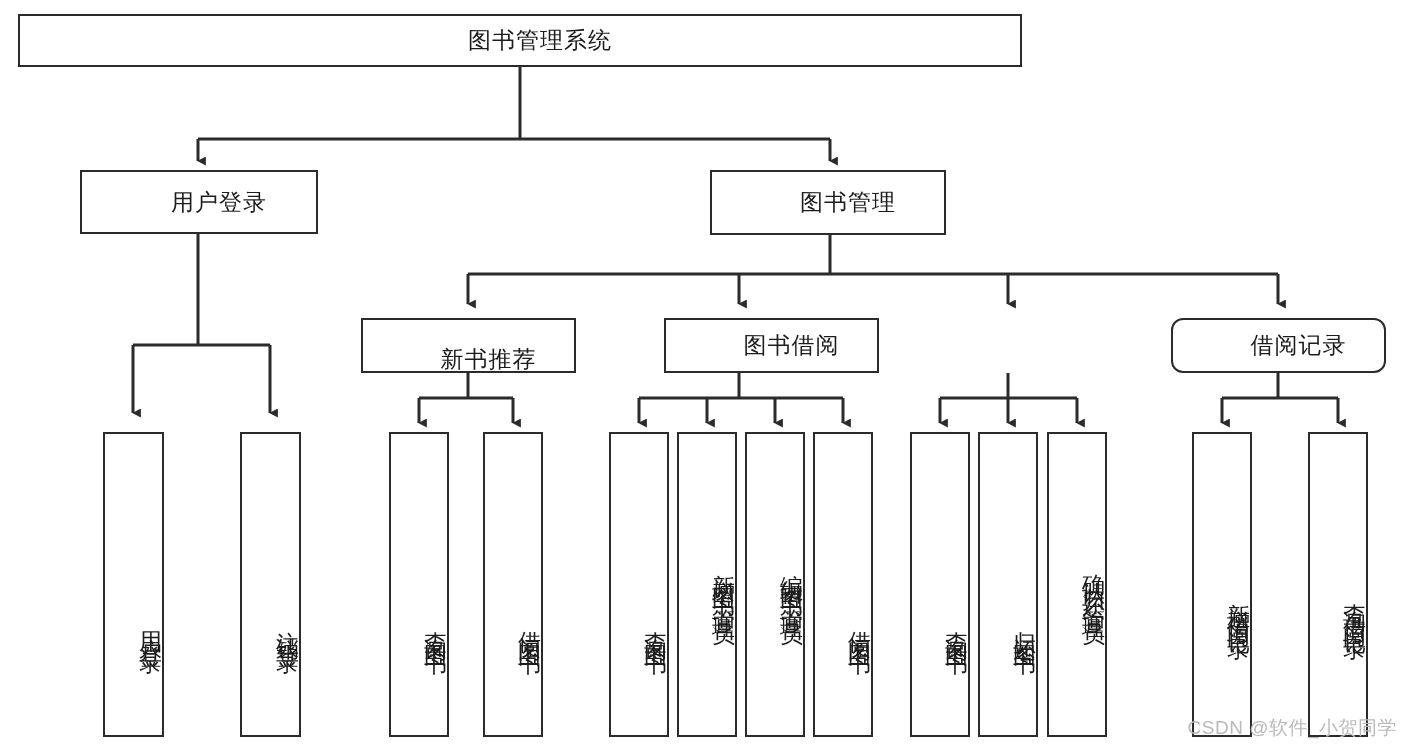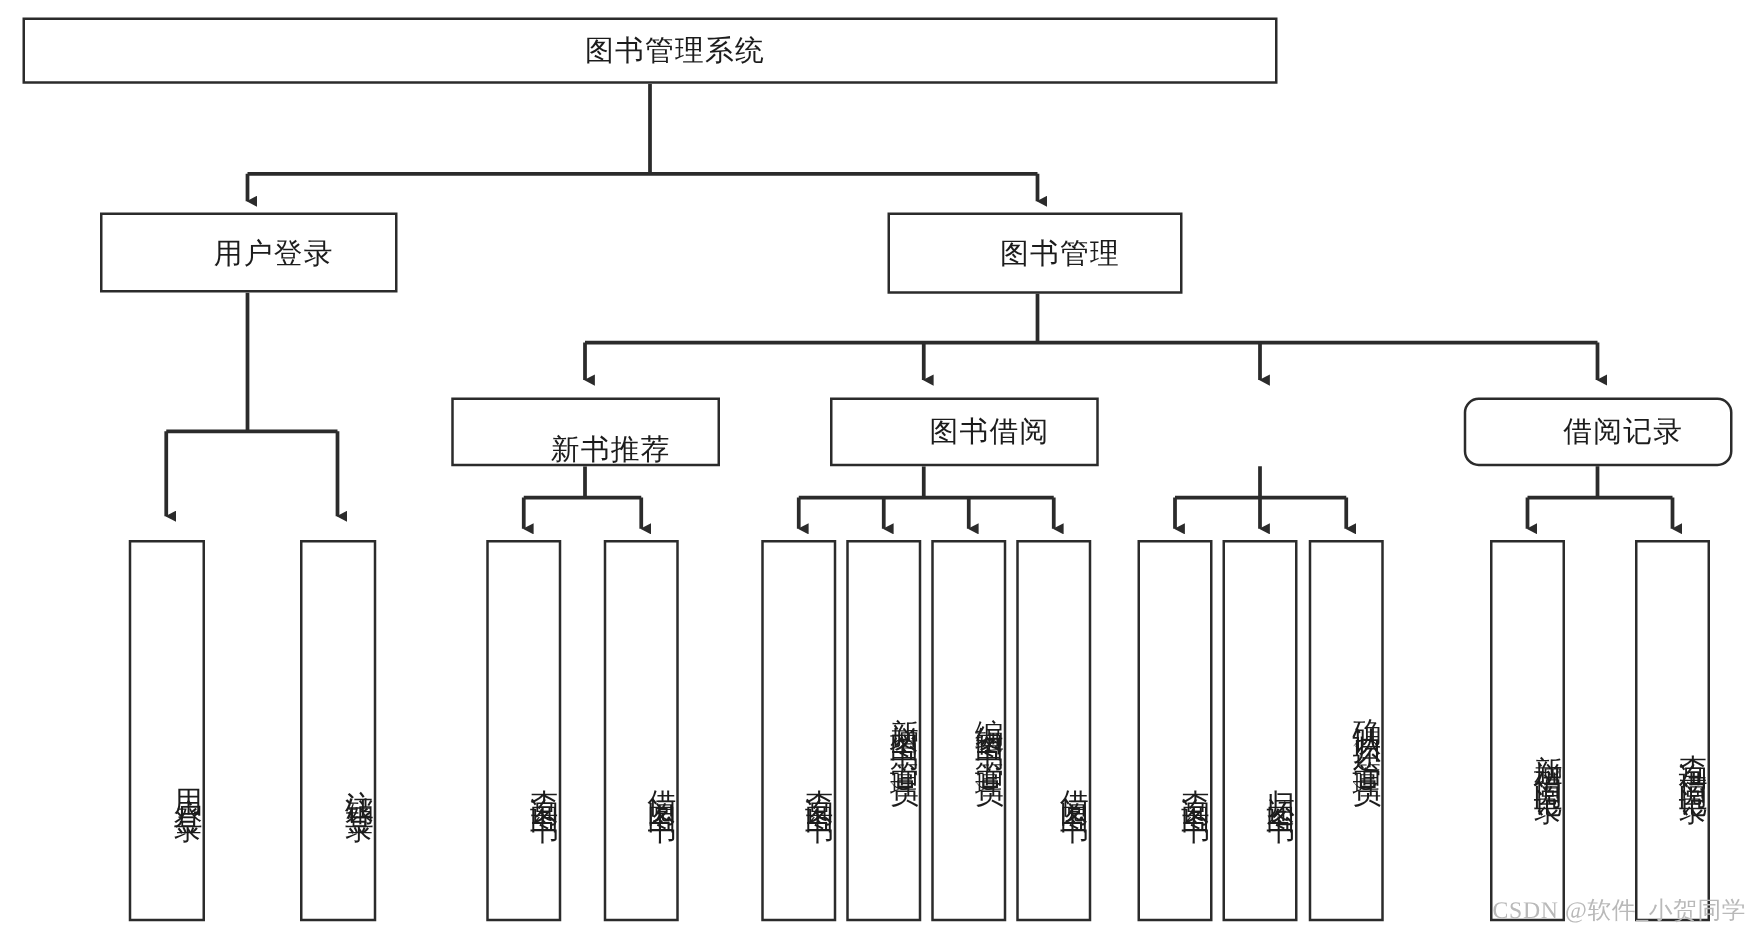--- a/index.html
+++ b/index.html
@@ -57,21 +57,20 @@
     line-height: 1.0;
   }
   #watermark {
     position: absolute;
     right: 8px;
     bottom: 6px;
     font-size: 19px;
     color: #b9b9b9;
     letter-spacing: 0.5px;
     white-space: nowrap;
-    font-family: Liberation Serif, serif;
   }
 </style>
 </head>
 <body>
 
 <div id="canvas">
 
   <svg id="wires" viewBox="0 0 1405 747" xmlns="http://www.w3.org/2000/svg">
     <defs>
       <marker id="arrow" viewBox="0 0 12 12" refX="6" refY="10.5" markerWidth="9" markerHeight="9" orient="auto-start-reverse" markerUnits="userSpaceOnUse">

